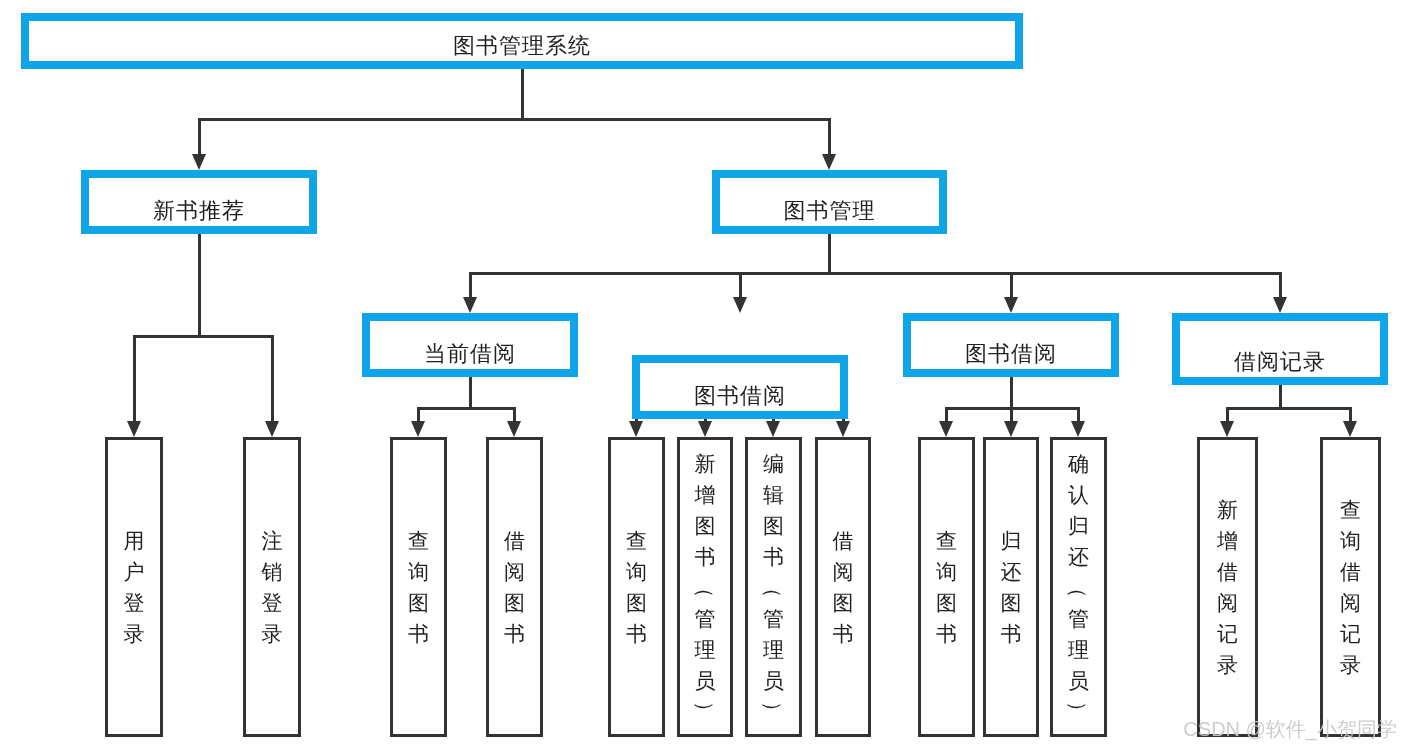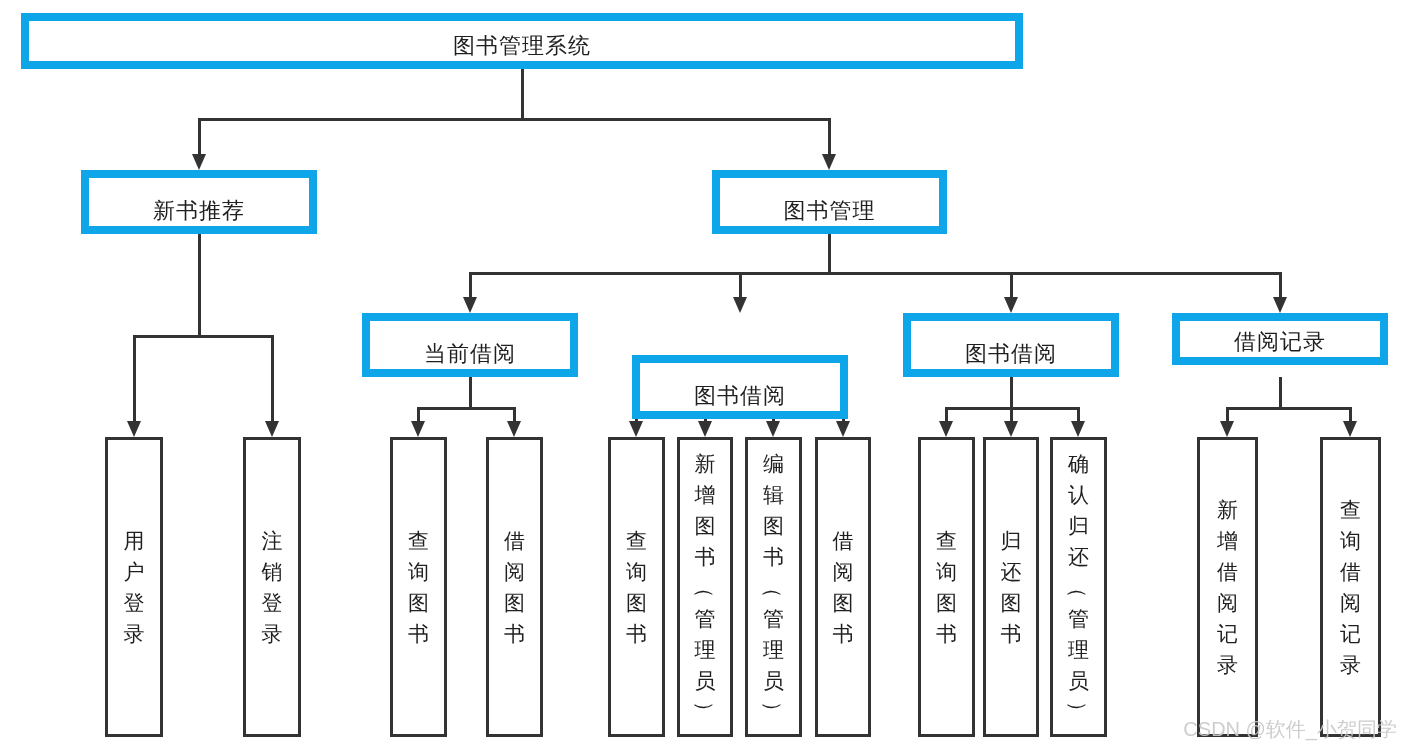--- a/index.html
+++ b/index.html
@@ -59,21 +59,21 @@
 
   <div class="node" style="left:362px;top:313px;width:216px;height:64px;">
     <span class="lbl">当前借阅</span>
   </div>
   <div class="node" style="left:632px;top:313px;width:216px;height:64px;margin-top:42px;">
     <span class="lbl">图书借阅</span>
   </div>
   <div class="node" style="left:903px;top:313px;width:216px;height:64px;">
     <span class="lbl">图书借阅</span>
   </div>
-  <div class="node" style="left:1172px;top:313px;width:216px;height:52px;">
+  <div class="node" style="left:1172px;top:313px;width:216px;height:72px;">
     <span class="lbl">借阅记录</span>
   </div>
 
   <div class="leaf" style="left:105px;width:58px;">
       <span class="vchar">用</span>
       <span class="vchar">户</span>
       <span class="vchar">登</span>
       <span class="vchar">录</span>
     </div>
   <div class="leaf" style="left:243px;width:58px;">

